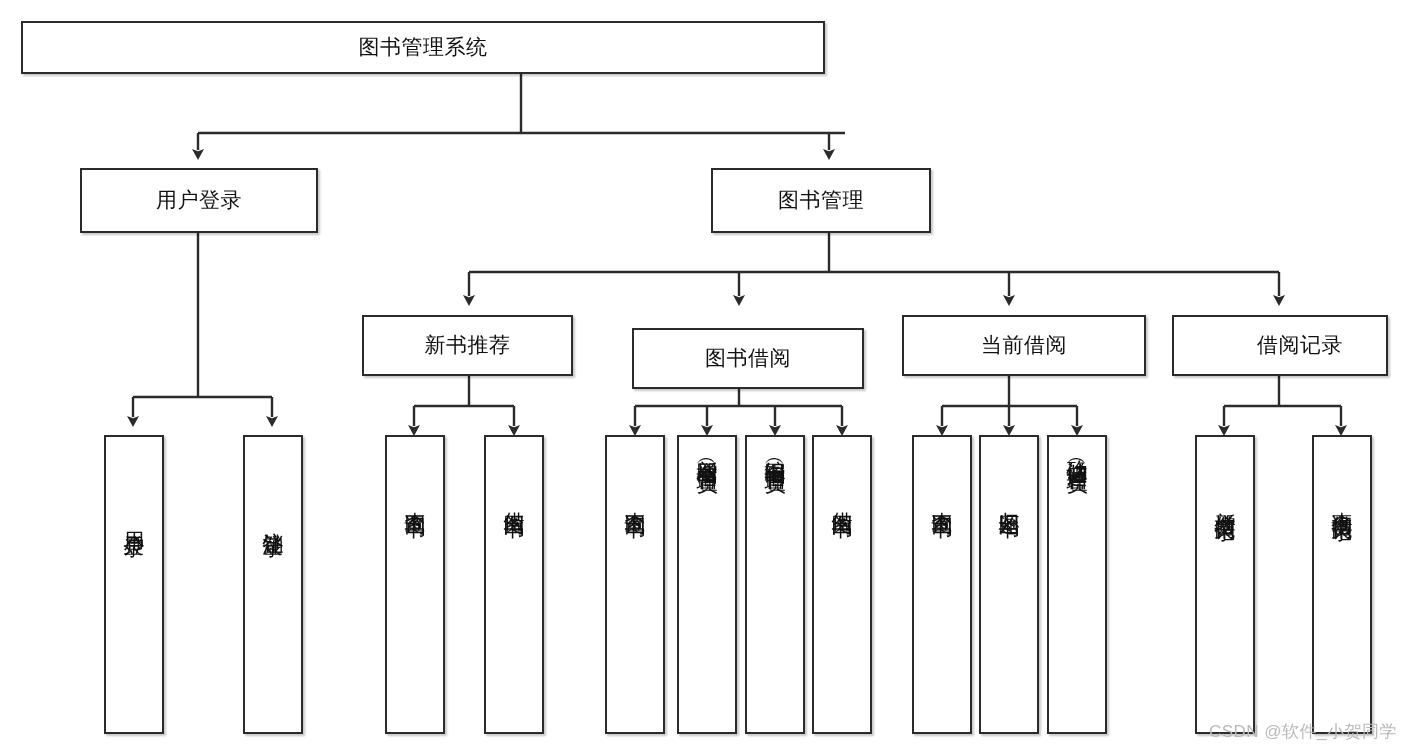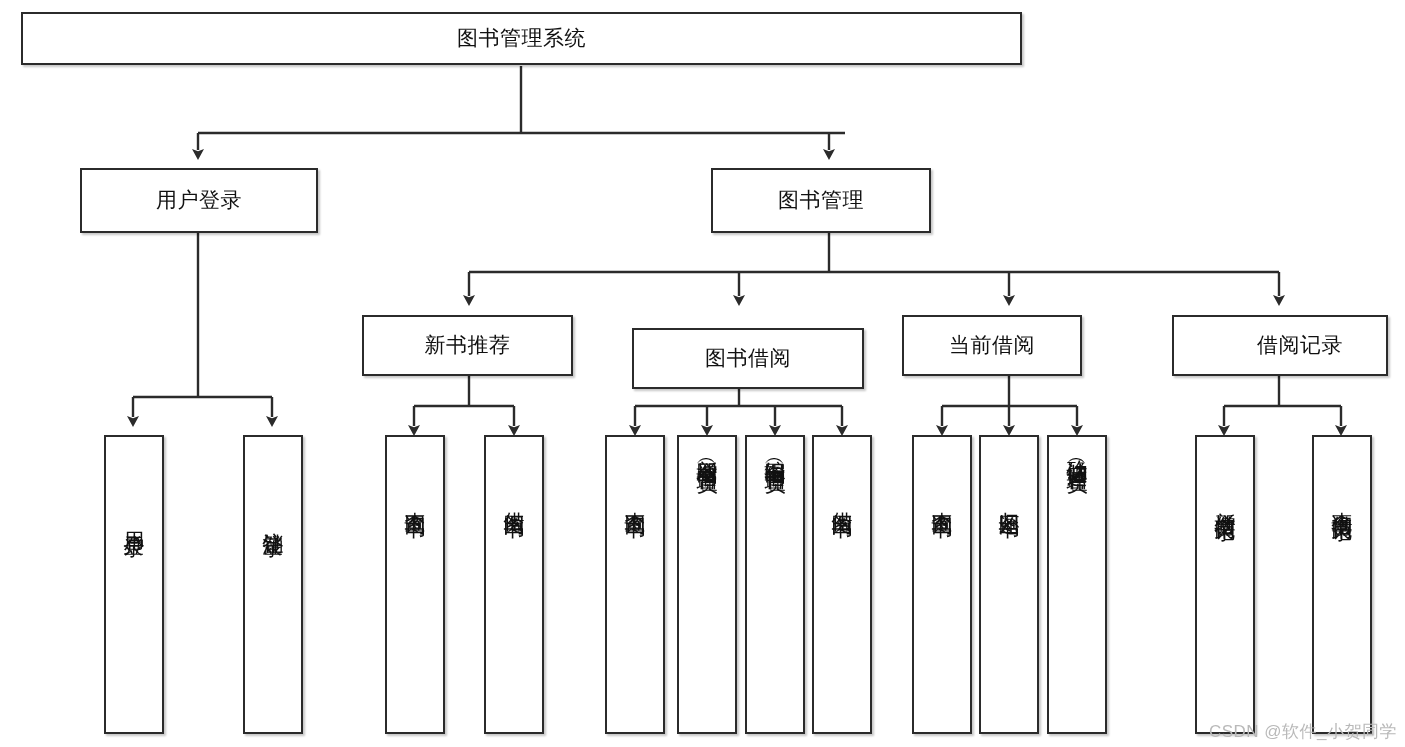--- a/index.html
+++ b/index.html
@@ -119,38 +119,38 @@
       <path d="M1009,406 L1009,426" marker-end="url(#arrow)"></path>
       <path d="M1077,406 L1077,426" marker-end="url(#arrow)"></path>
 
       <path d="M1279,376 L1279,406"></path>
       <path d="M1224,406 L1341,406"></path>
       <path d="M1224,406 L1224,426" marker-end="url(#arrow)"></path>
       <path d="M1341,406 L1341,426" marker-end="url(#arrow)"></path>
     </g>
   </svg>
 
-  <div class="node" style="left:21px; top:12px; width:1001px; height:53px;">
+  <div class="node" style="left:21px; top:21px; width:804px; height:53px;">
     <span class="label">图书管理系统</span>
   </div>
 
   <div class="node" style="left:80px; top:168px; width:238px; height:65px;">
     <span class="label">用户登录</span>
   </div>
   <div class="node" style="left:711px; top:168px; width:220px; height:65px;">
     <span class="label">图书管理</span>
   </div>
 
   <div class="node" style="left:362px; top:315px; width:211px; height:61px;">
     <span class="label">新书推荐</span>
   </div>
   <div class="node" style="left:632px; top:328px; width:232px; height:61px;">
     <span class="label">图书借阅</span>
   </div>
-  <div class="node" style="left:902px; top:315px; width:180px; height:61px;">
+  <div class="node" style="left:902px; top:315px; width:244px; height:61px;">
     <span class="label">当前借阅</span>
   </div>
   <div class="node" style="left:1172px; top:315px; width:216px; height:61px;padding-left:40px;">
     <span class="label">借阅记录</span>
   </div>
 
   <div class="node vertical mid" style="left:104px; top:435px; width:60px; height:299px;">
     <span class="label">用户登录</span>
   </div>
   <div class="node vertical mid" style="left:243px; top:435px; width:60px; height:299px;">

